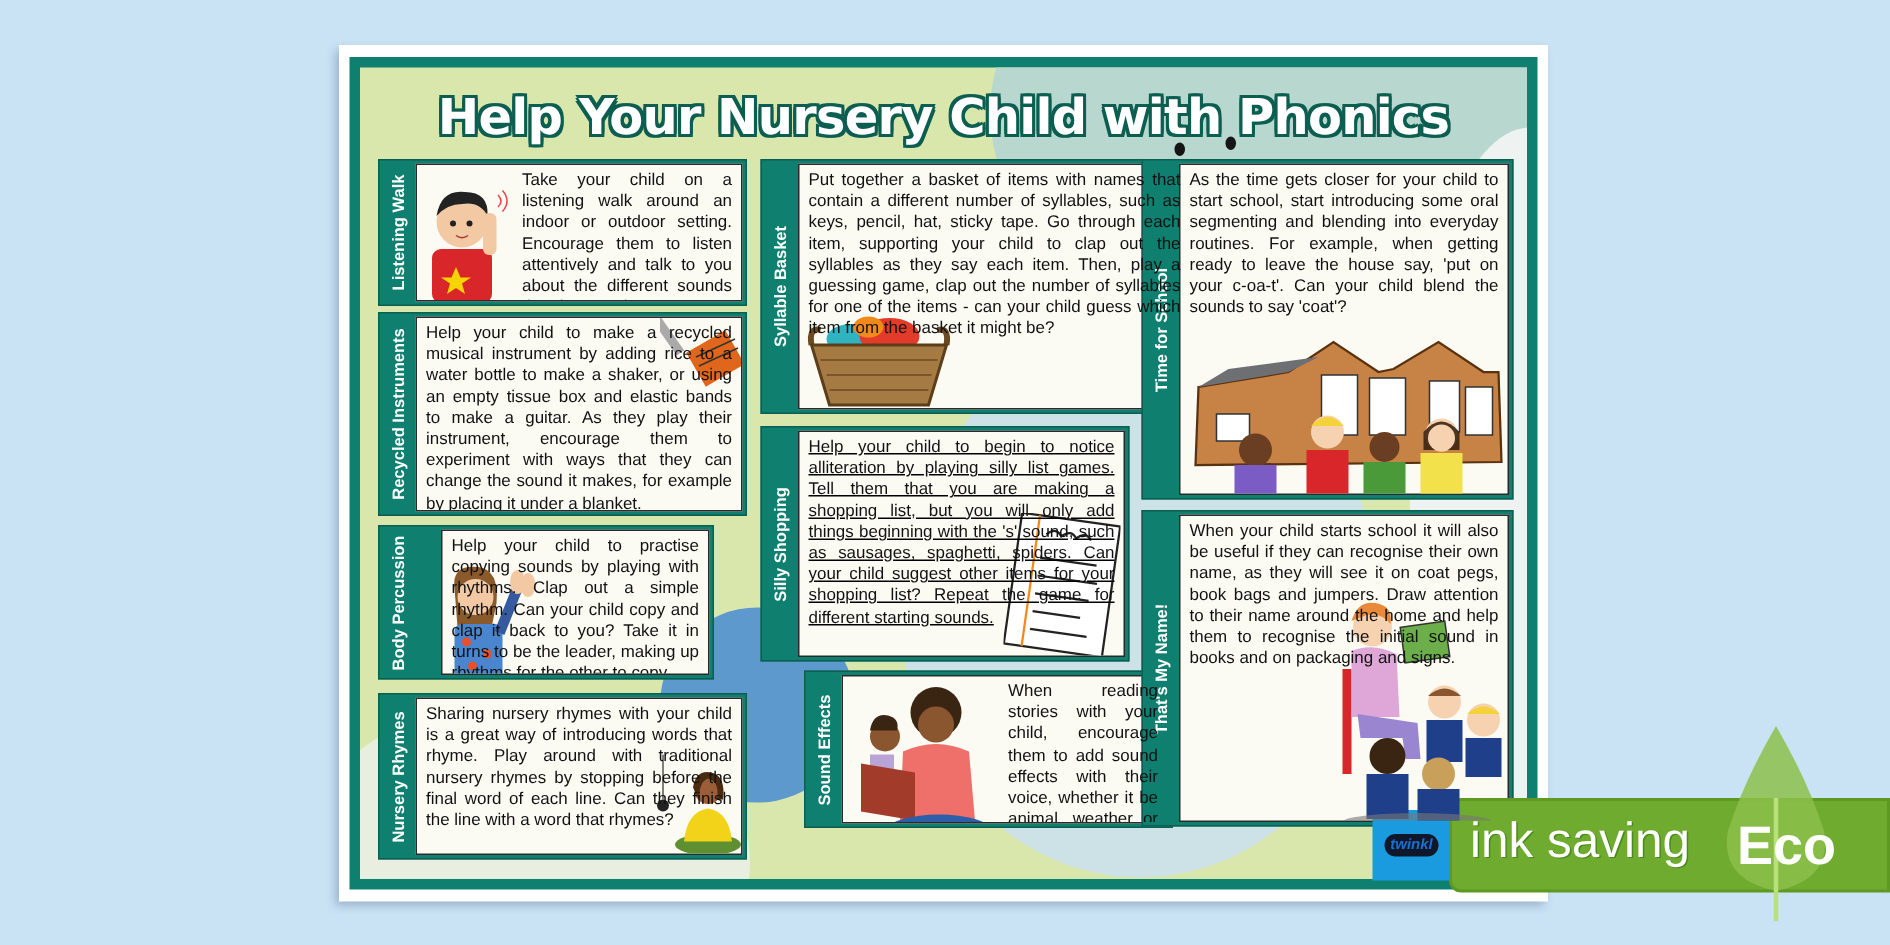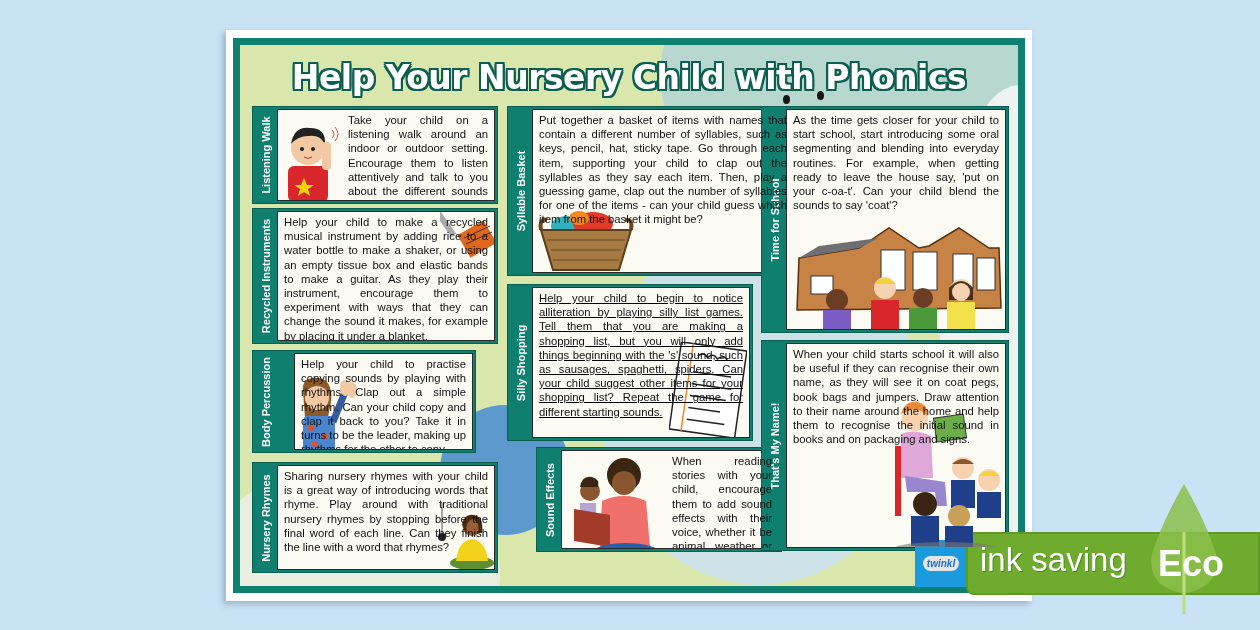--- a/index.html
+++ b/index.html
@@ -54,21 +54,21 @@
     text-align: justify; overflow: hidden;
   }
   .card .body p { position: relative; z-index: 2; }
   .illus { position: absolute; z-index: 1; }
 
   .twinkl {
     position: absolute; left: 915px; top: 540px; width: 52px; height: 47px;
     background: #1a9be0; display: flex; align-items: center; justify-content: center;
   }
   .twinkl .cloud {
-    background: #e5e5e5; border-radius: 12px; padding: 2px 4px; font-size: 10px;
+    background: #0f172a; border-radius: 12px; padding: 2px 4px; font-size: 10px;
     font-weight: bold; font-style: italic; color: #1a6fd0;
   }
 
   .eco-badge {
     position: absolute; left: 966px; top: 532px; width: 294px; height: 63px;
     background: #6fab2f; border-radius: 8px 0 0 8px; border: 2px solid #5e9a22;
   }
   .eco-badge .ink-label {
     position: absolute; left: 12px; top: 7px; font-size: 33px; color: #fff;
     font-family: "Liberation Sans", sans-serif;

